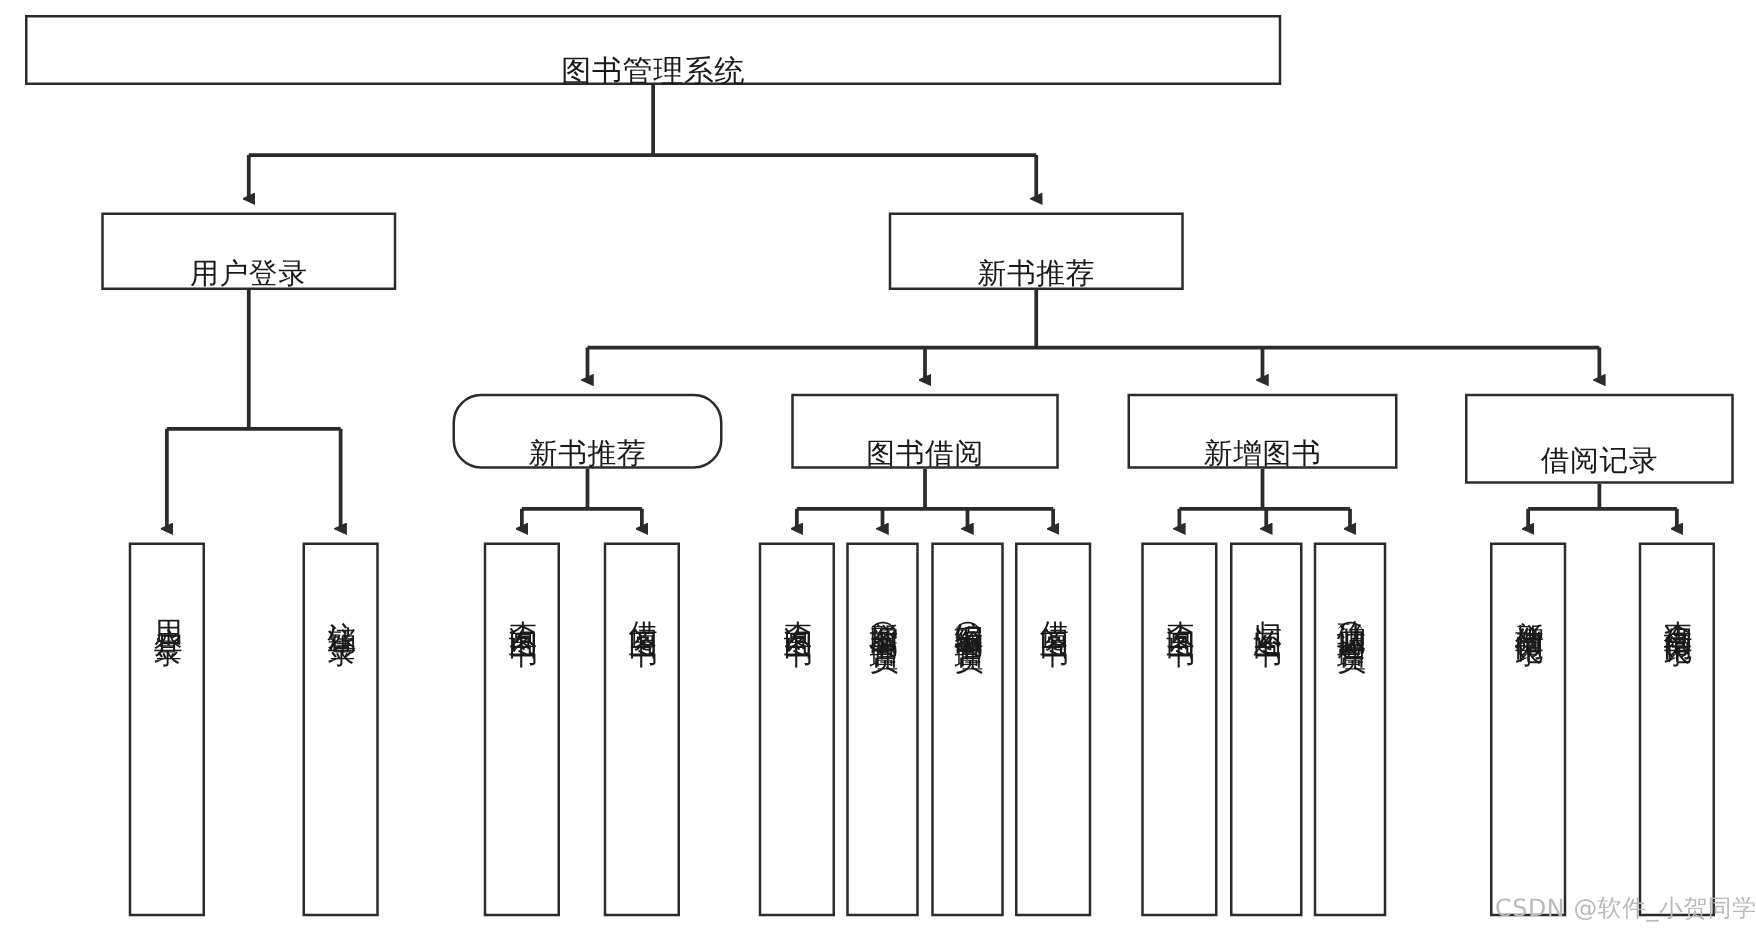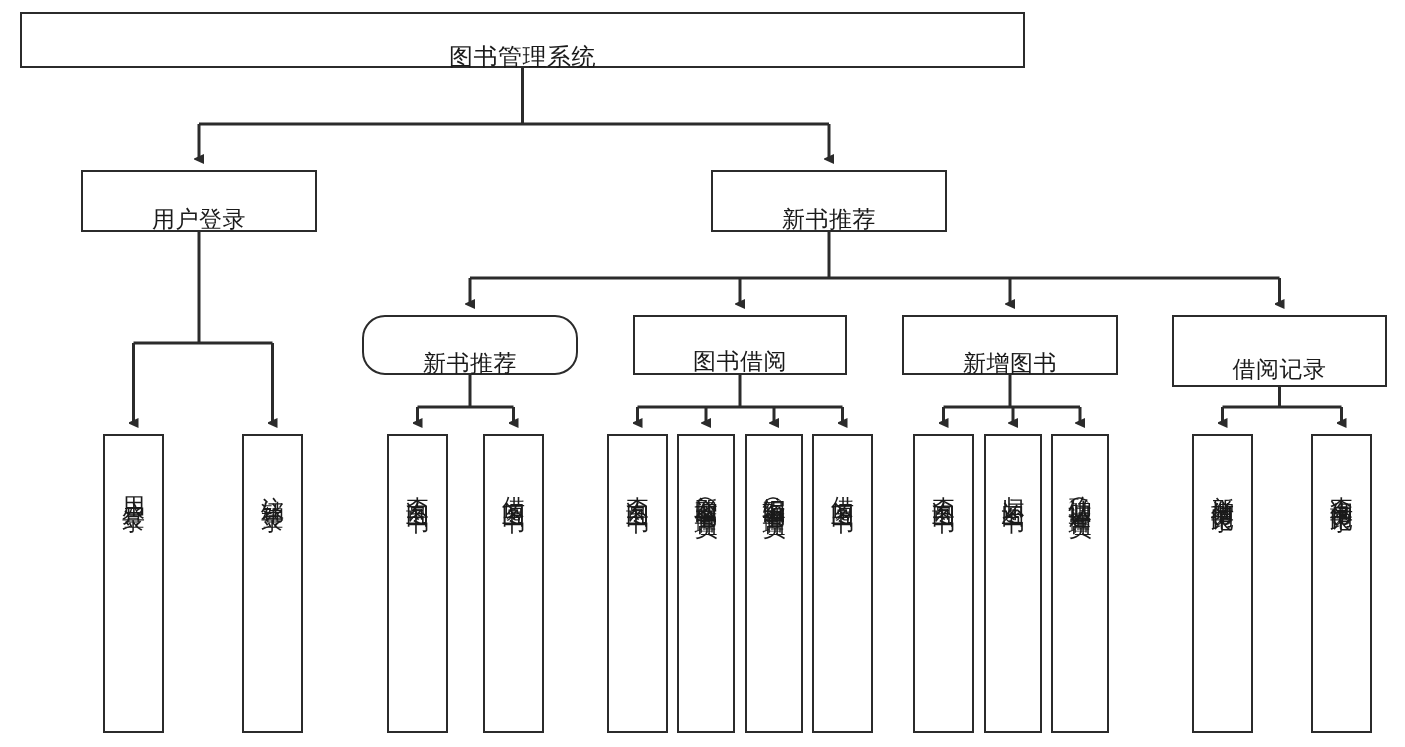--- a/index.html
+++ b/index.html
@@ -129,21 +129,21 @@
       </div>
       <div class="node horiz" style="left: 81px; top: 170px; width: 236px; height: 62px;">
         <span class="label">用户登录</span>
       </div>
       <div class="node horiz" style="left: 711px; top: 170px; width: 236px; height: 62px;">
         <span class="label">新书推荐</span>
       </div>
       <div class="node horiz" style="left: 362px; top: 315px; width: 216px; height: 60px; border-radius: 23px;">
         <span class="label">新书推荐</span>
       </div>
-      <div class="node horiz" style="left: 633px; top: 315px; width: 214px; height: 60px; font-family: Liberation Mono, monospace;">
+      <div class="node horiz" style="left: 633px; top: 315px; width: 214px; height: 60px;">
         <span class="label">图书借阅</span>
       </div>
       <div class="node horiz" style="left: 902px; top: 315px; width: 216px; height: 60px;">
         <span class="label">新增图书</span>
       </div>
       <div class="node horiz" style="left: 1172px; top: 315px; width: 215px; height: 72px;">
         <span class="label">借阅记录</span>
       </div>
       <div class="node vert" style="left: 103px; top: 434px; width: 61px; height: 299px;">
         <span class="label">用户登录</span>
@@ -179,14 +179,15 @@
         <span class="label">确认归还（管理员）</span>
       </div>
       <div class="node vert tall" style="left: 1192px; top: 434px; width: 61px; height: 299px;">
         <span class="label">新增借阅记录</span>
       </div>
       <div class="node vert tall" style="left: 1311px; top: 434px; width: 61px; height: 299px;">
         <span class="label">查询借阅记录</span>
       </div>
     </div>
 
+  <div class="watermark" style="left:1196px; top:714px;">CSDN @软件_小贺同学</div>
 
 </div>
 
 </body></html>

